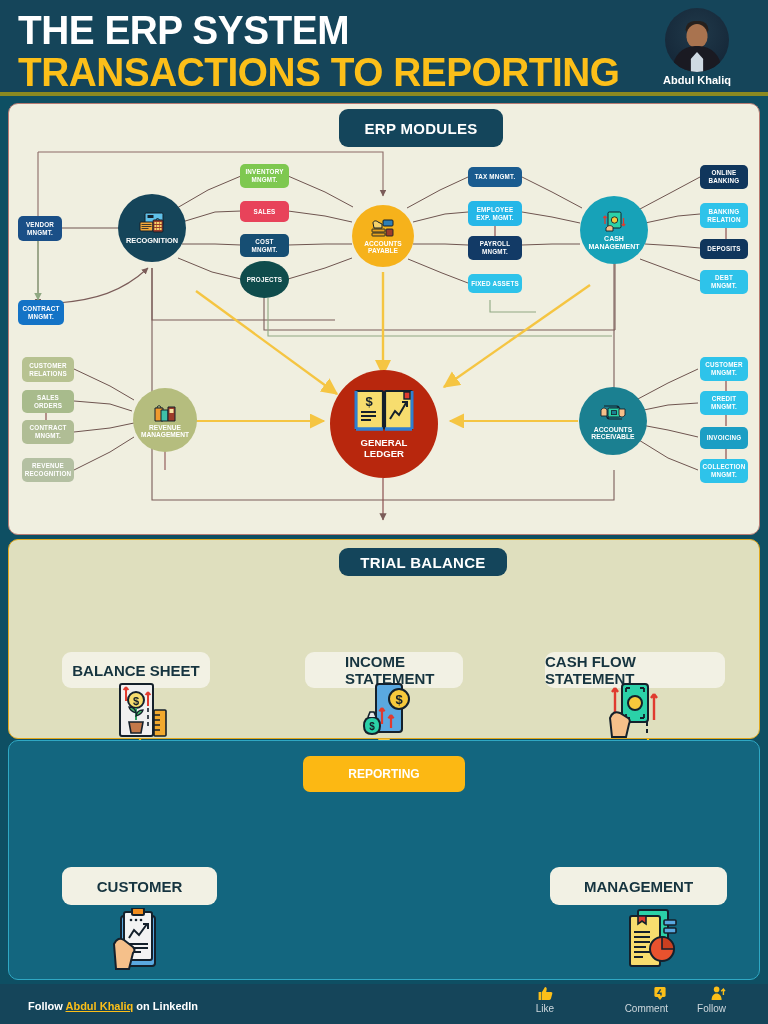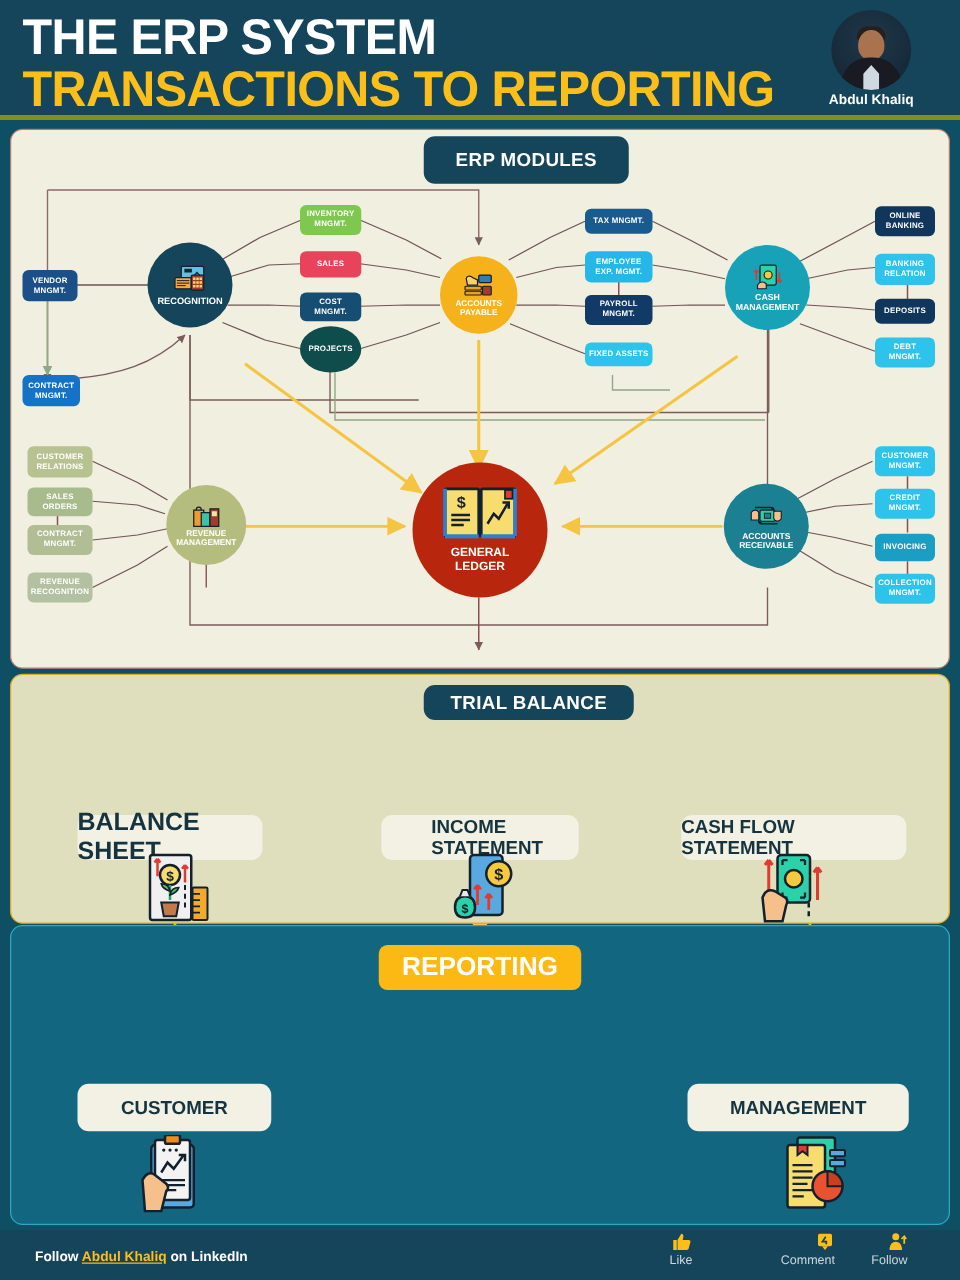--- a/index.html
+++ b/index.html
@@ -106,29 +106,29 @@
     color:#ffffff; line-height:1.25; padding:1px 2px;
     letter-spacing:0.2px;
   }
 
   
   .card {
     position:absolute; background:#f2f1e4; border-radius:9px;
     display:flex; align-items:center; justify-content:center;
     font-weight:bold; color:#16343f;
   }
-  #card-bs { left:62px; top:652px; width:148px; height:36px; font-size:20px; }
+  #card-bs { left:62px; top:652px; width:148px; height:36px; font-size:15px; }
   #card-is { left:305px; top:652px; width:158px; height:36px; font-size:15px;padding-left:40px; }
   #card-cf { left:545px; top:652px; width:180px; height:36px; font-size:15px; }
   #card-fin { left:62px; top:867px; width:155px; height:38px; font-size:15px; }
   #card-mgmt { left:550px; top:867px; width:177px; height:38px; font-size:15px; }
   #pill-reporting {
     position:absolute; left:303px; top:756px; width:162px; height:36px;
     background:#fcb813; border-radius:7px; display:flex; align-items:center;
-    justify-content:center; font-size:21px; font-weight:bold; color:#ffffff;
+    justify-content:center; font-size:12px; font-weight:bold; color:#ffffff;
   }
 
   
   .ficon { position:absolute; }
 
   
   #footer { position:absolute; left:0; top:984px; width:768px; height:40px; background:#15455a; }
   #footer-text {
     position:absolute; left:28px; top:1000px;
     font-size:11px; font-weight:bold; color:#ffffff;

